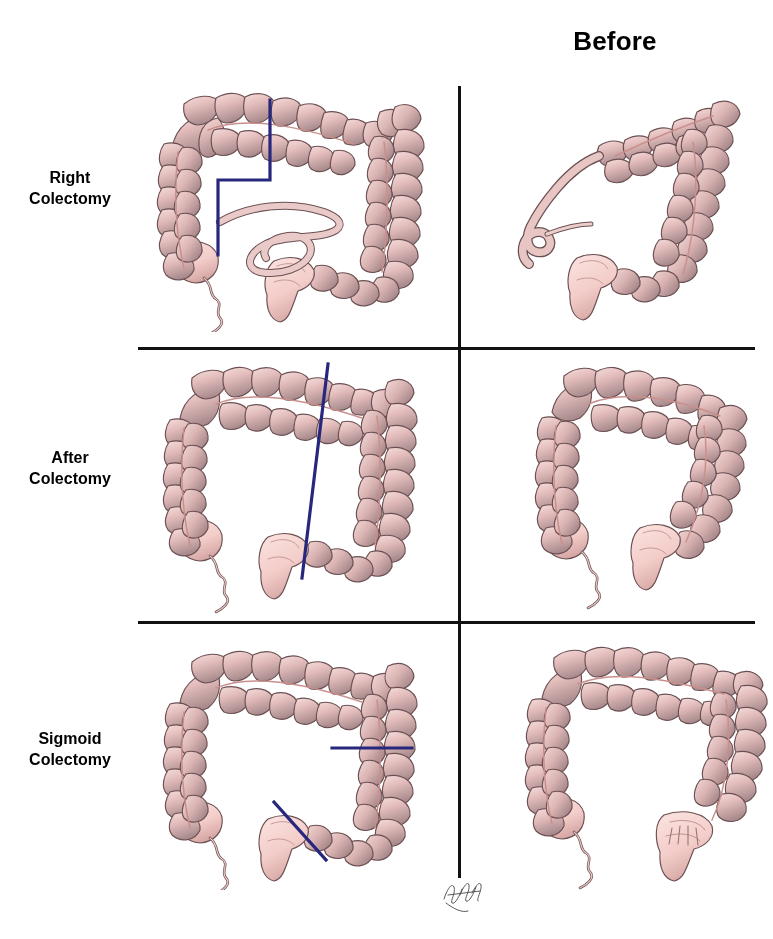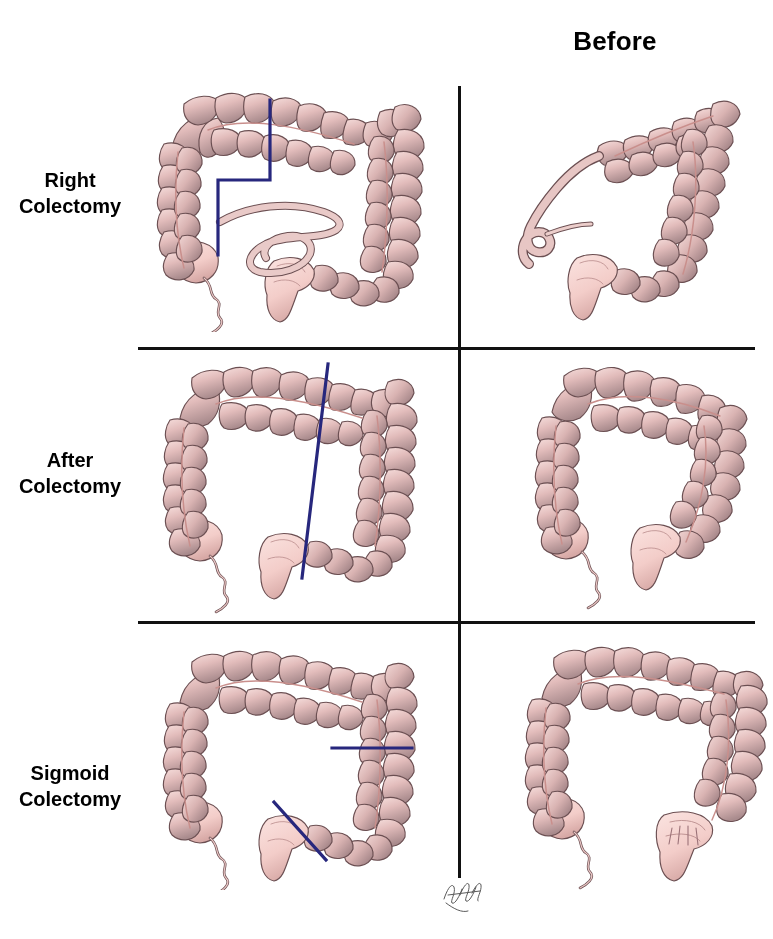--- a/index.html
+++ b/index.html
@@ -5,25 +5,25 @@
   html,body{margin:0;padding:0;background:#ffffff;}
   body{width:773px;height:939px;position:relative;overflow:hidden;
        font-family:"Liberation Sans",sans-serif;color:#000;}
   #root{position:absolute;inset:0;background:#fff;}
 
   .col-header{position:absolute;font-size:26px;font-weight:bold;letter-spacing:.2px;
               text-align:center;color:#000;}
   #hdr-before{left:180px;top:26px;width:200px;}
   #hdr-after{left:520px;top:26px;width:190px;}
 
-  .row-label{position:absolute;text-align:center;font-size:20px;font-weight:bold;
+  .row-label{position:absolute;text-align:center;font-size:16px;font-weight:bold;
              line-height:1.32;width:140px;left:0px;color:#000;}
   #lbl-right{top:167px;}
   #lbl-left{top:447px;}
-  #lbl-sigmoid{top:760px;}
+  #lbl-sigmoid{top:728px;}
 
   .divider-h{position:absolute;left:138px;width:617px;height:3px;background:#111;}
   #div-h1{top:347px;}
   #div-h2{top:621px;}
   .divider-v{position:absolute;left:458px;width:3px;background:#111;top:86px;height:792px;}
 
   .cell{position:absolute;}
   .cell svg{display:block;}
 
   #c-r-before{left:148px;top:82px;}

